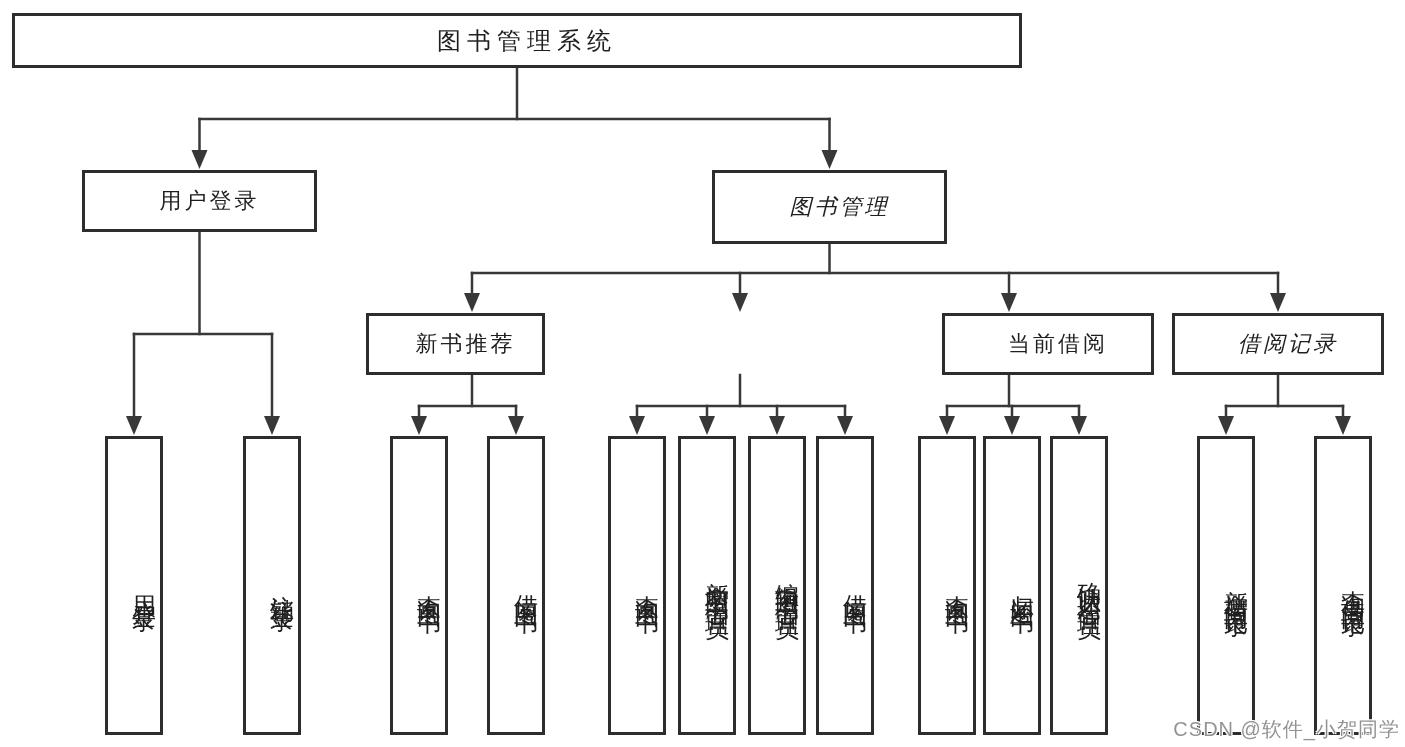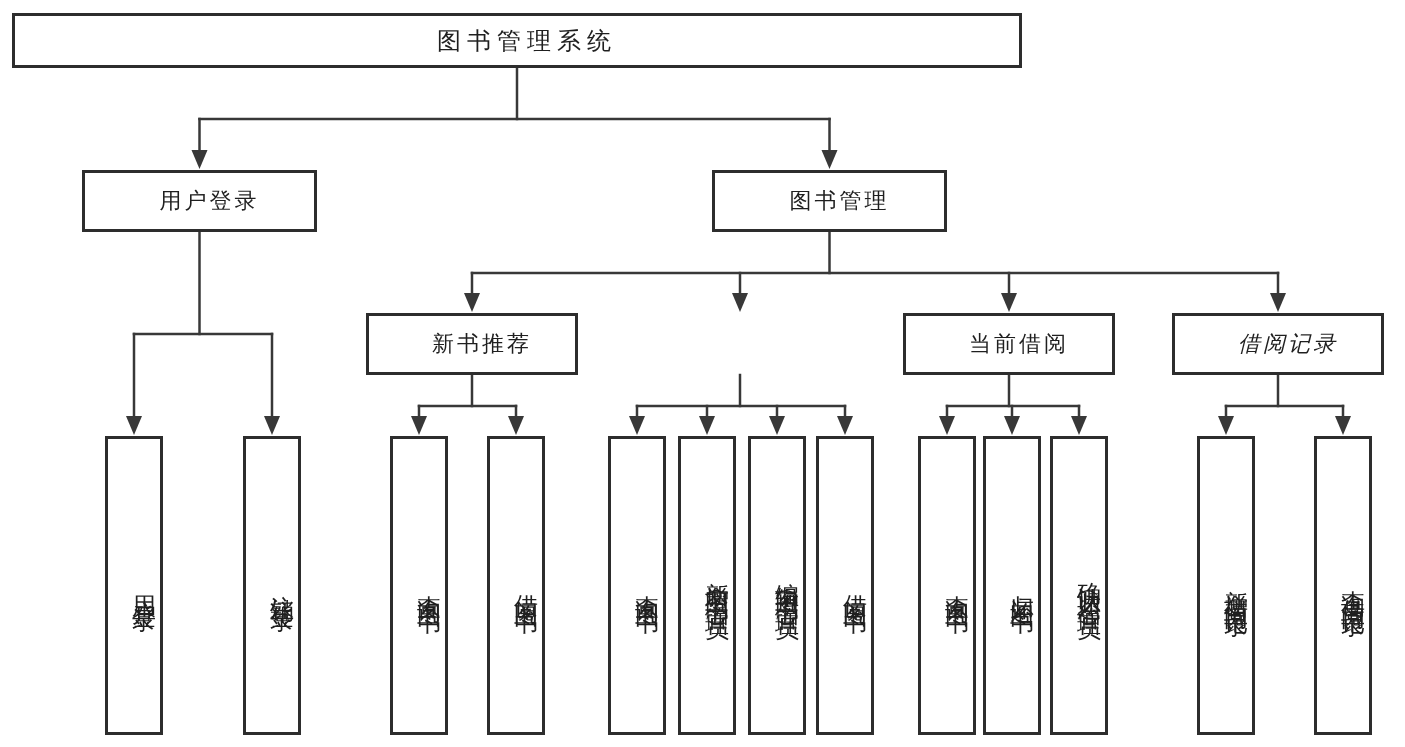--- a/index.html
+++ b/index.html
@@ -31,24 +31,24 @@
     justify-content: center;
     z-index: 2;
     white-space: nowrap;
     padding-left: 20px;
   }
 
   
   .node.h { font-size: 22px; letter-spacing: 3px; }
   #n-root { left: 12px;  top: 13px;  width: 1010px; height: 55px; font-size: 24px; letter-spacing: 6px; }
   #n-user_login     { left: 82px;   top: 170px; width: 235px; height: 62px; }
-  #n-book_mgmt      { left: 712px;  top: 170px; width: 235px; height: 62px; }
-  #n-new_book_rec   { left: 366px;  top: 313px; width: 212px; height: 62px; }
+  #n-book_mgmt      { left: 712px;  top: 170px; width: 235px; height: 74px; font-style: italic; }
+  #n-new_book_rec   { left: 366px;  top: 313px; width: 179px; height: 62px; }
   #n-book_borrow    { left: 634px;  top: 313px; width: 212px; height: 62px; }
-  #n-current_borrow { left: 903px;  top: 313px; width: 212px; height: 62px; }
+  #n-current_borrow { left: 942px;  top: 313px; width: 212px; height: 62px; }
   #n-borrow_record  { left: 1172px; top: 313px; width: 212px; height: 62px; font-style: italic; }
 
   
   .node.leaf {
     top: 436px;
     width: 58px;
     height: 299px;
     writing-mode: vertical-rl;
     text-orientation: mixed;
     font-size: 24px;
@@ -154,13 +154,14 @@
   <div class="node leaf" id="n-leaf_bb_query">查询图书</div>
   <div class="node leaf" id="n-leaf_bb_add">新增图书（管理员）</div>
   <div class="node leaf" id="n-leaf_bb_edit">编辑图书（管理员）</div>
   <div class="node leaf" id="n-leaf_bb_borrow">借阅图书</div>
   <div class="node leaf" id="n-leaf_cb_query">查询图书</div>
   <div class="node leaf" id="n-leaf_cb_return">归还图书</div>
   <div class="node leaf" id="n-leaf_cb_confirm">确认归还（管理员）</div>
   <div class="node leaf" id="n-leaf_br_add">新增借阅记录</div>
   <div class="node leaf" id="n-leaf_br_query">查询借阅记录</div>
 
+  <div class="watermark">CSDN @软件_小贺同学</div>
 </div>
 
 </body></html>

